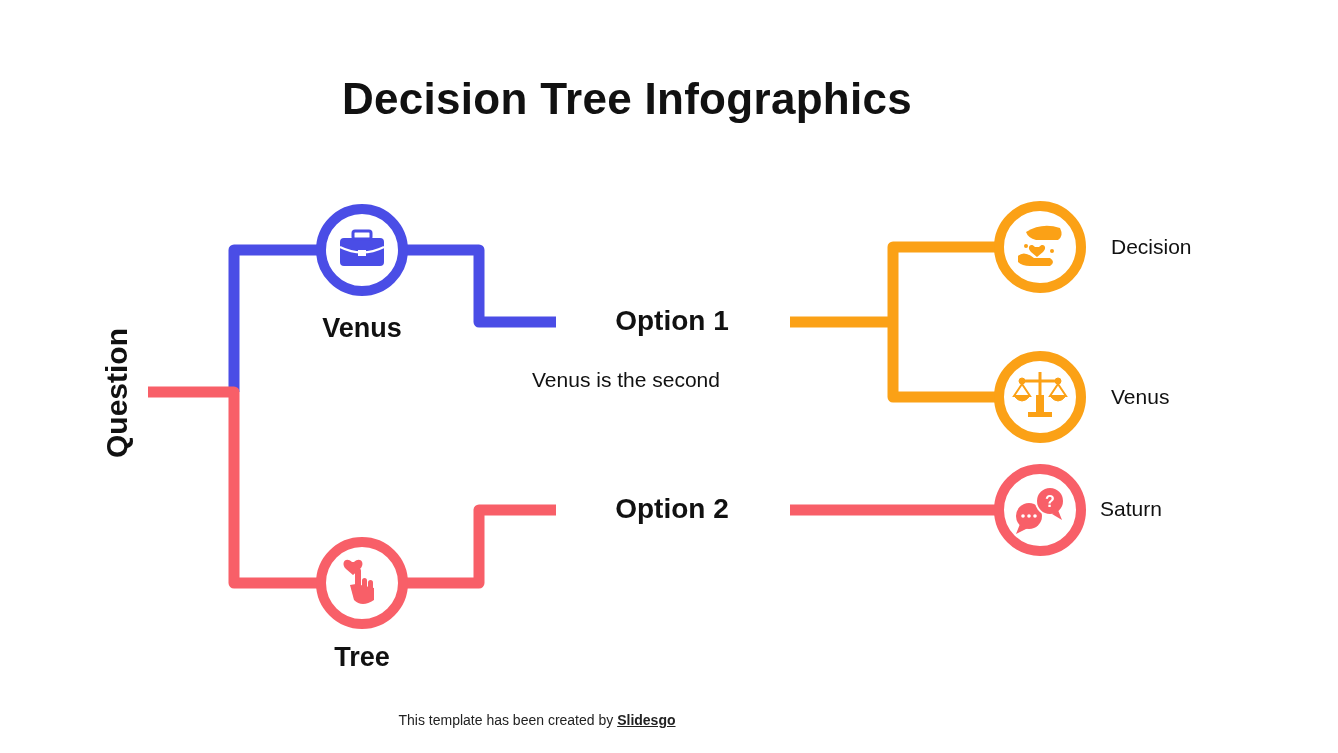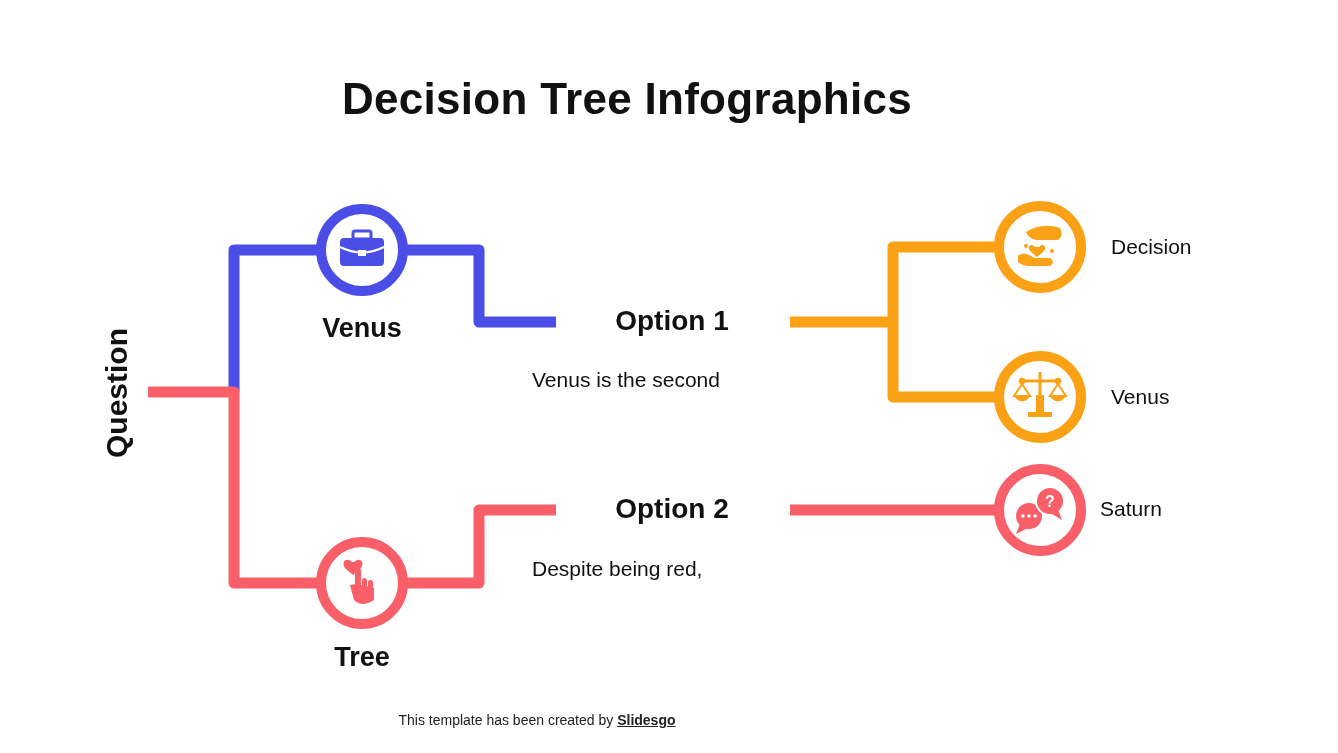--- a/index.html
+++ b/index.html
@@ -104,21 +104,20 @@
 <div class="abs branch-label" style="left:262px; top:313px;">Venus</div>
 <div class="abs branch-label" style="left:262px; top:642px;">Tree</div>
 
 <div class="abs opt-title" style="left:542px; top:305px;">Option 1</div>
 <div class="abs opt-desc" style="left:532px; top:366px;">
   <div>Venus is the second</div>
 </div>
 
 <div class="abs opt-title" style="left:542px; top:493px;">Option 2</div>
 <div class="abs opt-desc" style="left:532px; top:555px;">
-  <div>Despite being red,</div>
 </div>
 
 <div class="abs leaf-label" style="left:1111px; top:235px;">Decision</div>
 <div class="abs leaf-label" style="left:1111px; top:385px;">Venus</div>
 <div class="abs leaf-label" style="left:1080px; top:497px;margin-left:20px;">Saturn</div>
 
 <div id="footer" class="abs">
   <span>This template has been created by </span><b>Slidesgo</b>
 </div>
 

